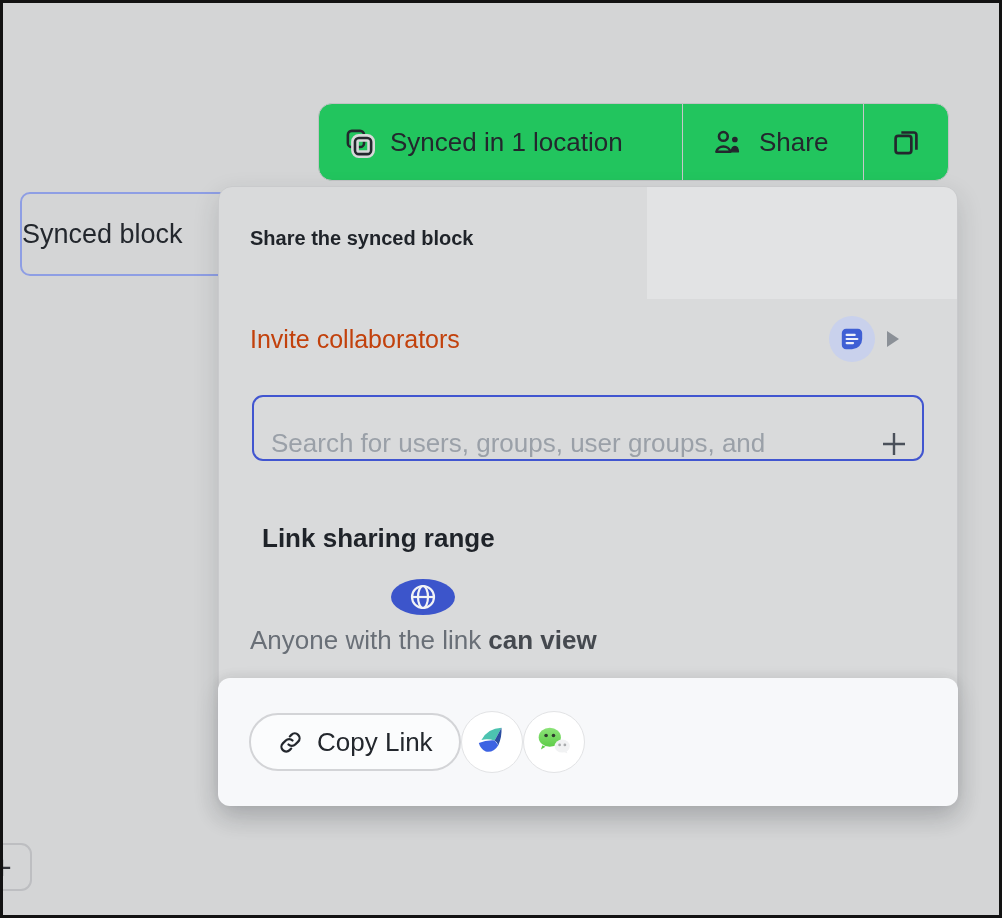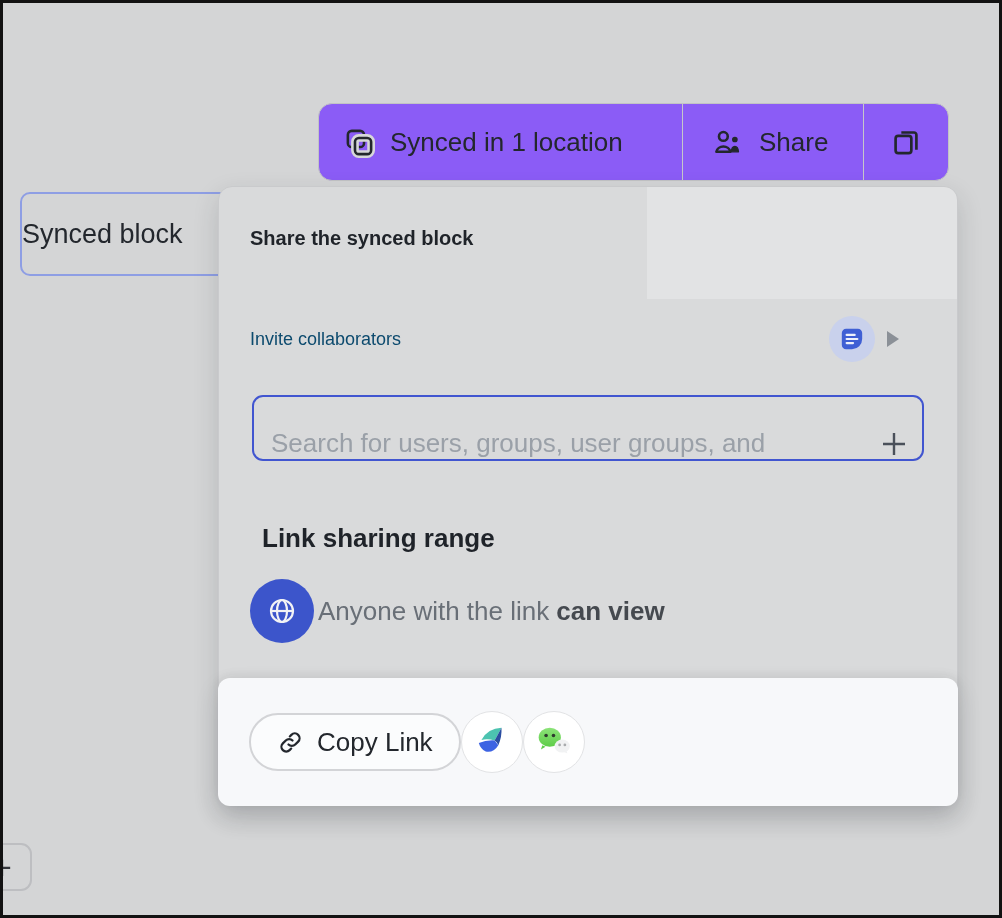--- a/index.html
+++ b/index.html
@@ -6,21 +6,21 @@
   html,body { background:#2a2a2a; }
   .screen {
     position:relative; width:1002px; height:918px;
     background:#d4d5d6; border:3px solid #121212; overflow:hidden;
     font-family:"Liberation Sans","DejaVu Sans",sans-serif;
     color:#23272d;
   }
   
   .toolbar {
     position:absolute; left:315px; top:100px; width:631px; height:78px;
-    border:1px solid #c2c3c5; border-radius:14px; background:#8b5cf6;
+    border:1px solid #c2c3c5; border-radius:14px; background:#22c55e;
     display:flex; align-items:stretch; z-index:2;
   }
   .tb-section { display:flex; align-items:center; gap:15px; font-size:26px; color:#23272d; cursor:default; }
   .tb-sync  { flex:0 0 363px; padding-left:25px; }
   .tb-share { flex:0 0 180px; padding-left:28px; }
   .tb-copy  { flex:1; justify-content:center; }
   .tb-divider { width:1px; background:#c6c7c9; }
   .icon { display:inline-flex; align-items:center; justify-content:center; }
   
   .synced-block {
@@ -48,21 +48,21 @@
     background:rgba(255,255,255,0.25); border-radius:0 13px 0 0;
   }
   .popup-title {
     position:absolute; left:31px; top:40px;
     font-size:20px; font-weight:700; color:#1f2329;
   }
   .invite-row {
     position:absolute; left:31px; right:57px; top:124px; height:56px;
     display:flex; align-items:center; justify-content:space-between;
   }
-  .invite-label { font-size:18px; color:#0c4a6e; }
+  .invite-label { font-size:25px; color:#c2410c; }
   .invite-right { display:flex; align-items:center; gap:11px; }
   .doc-badge {
     width:46px; height:46px; border-radius:50%; background:#c9d1ec;
     display:flex; align-items:center; justify-content:center;
   }
   .search-box {
     position:absolute; left:33px; top:208px; width:672px; height:66px;
     border:2px solid #4155d0; border-radius:11px;
     display:flex; align-items:flex-end; overflow:hidden;
   }
@@ -74,21 +74,21 @@
   }
   .search-input::placeholder { color:#9aa0a8; opacity:1; }
   .search-divider { width:1px; background:#b9bcc2; margin:2px 0; }
   .search-add { flex:0 0 56px; display:flex; align-items:center; justify-content:center; cursor:pointer; }
   .link-heading {
     position:absolute; left:31px; top:336px;
     font-size:26px; font-weight:700; color:#1f2329;margin-left:12px;
   }
   .globe-row {
     position:absolute; left:31px; top:392px; height:64px;
-    display:flex; align-items:center; gap:4px;
+    display:flex; align-items:center; gap:10px;flex-direction:column;
   }
   .globe-circle {
     width:64px; height:64px; border-radius:50%; background:#3c55cb;
     display:flex; align-items:center; justify-content:center;
   }
   .scope-text { font-size:26px; color:#696f77; }
   .scope-text b { color:#45494f; font-weight:700; margin-left:7px; }
   
   .popup-footer {
     position:absolute; left:-1px; right:-1px; bottom:-1px; height:128px;

